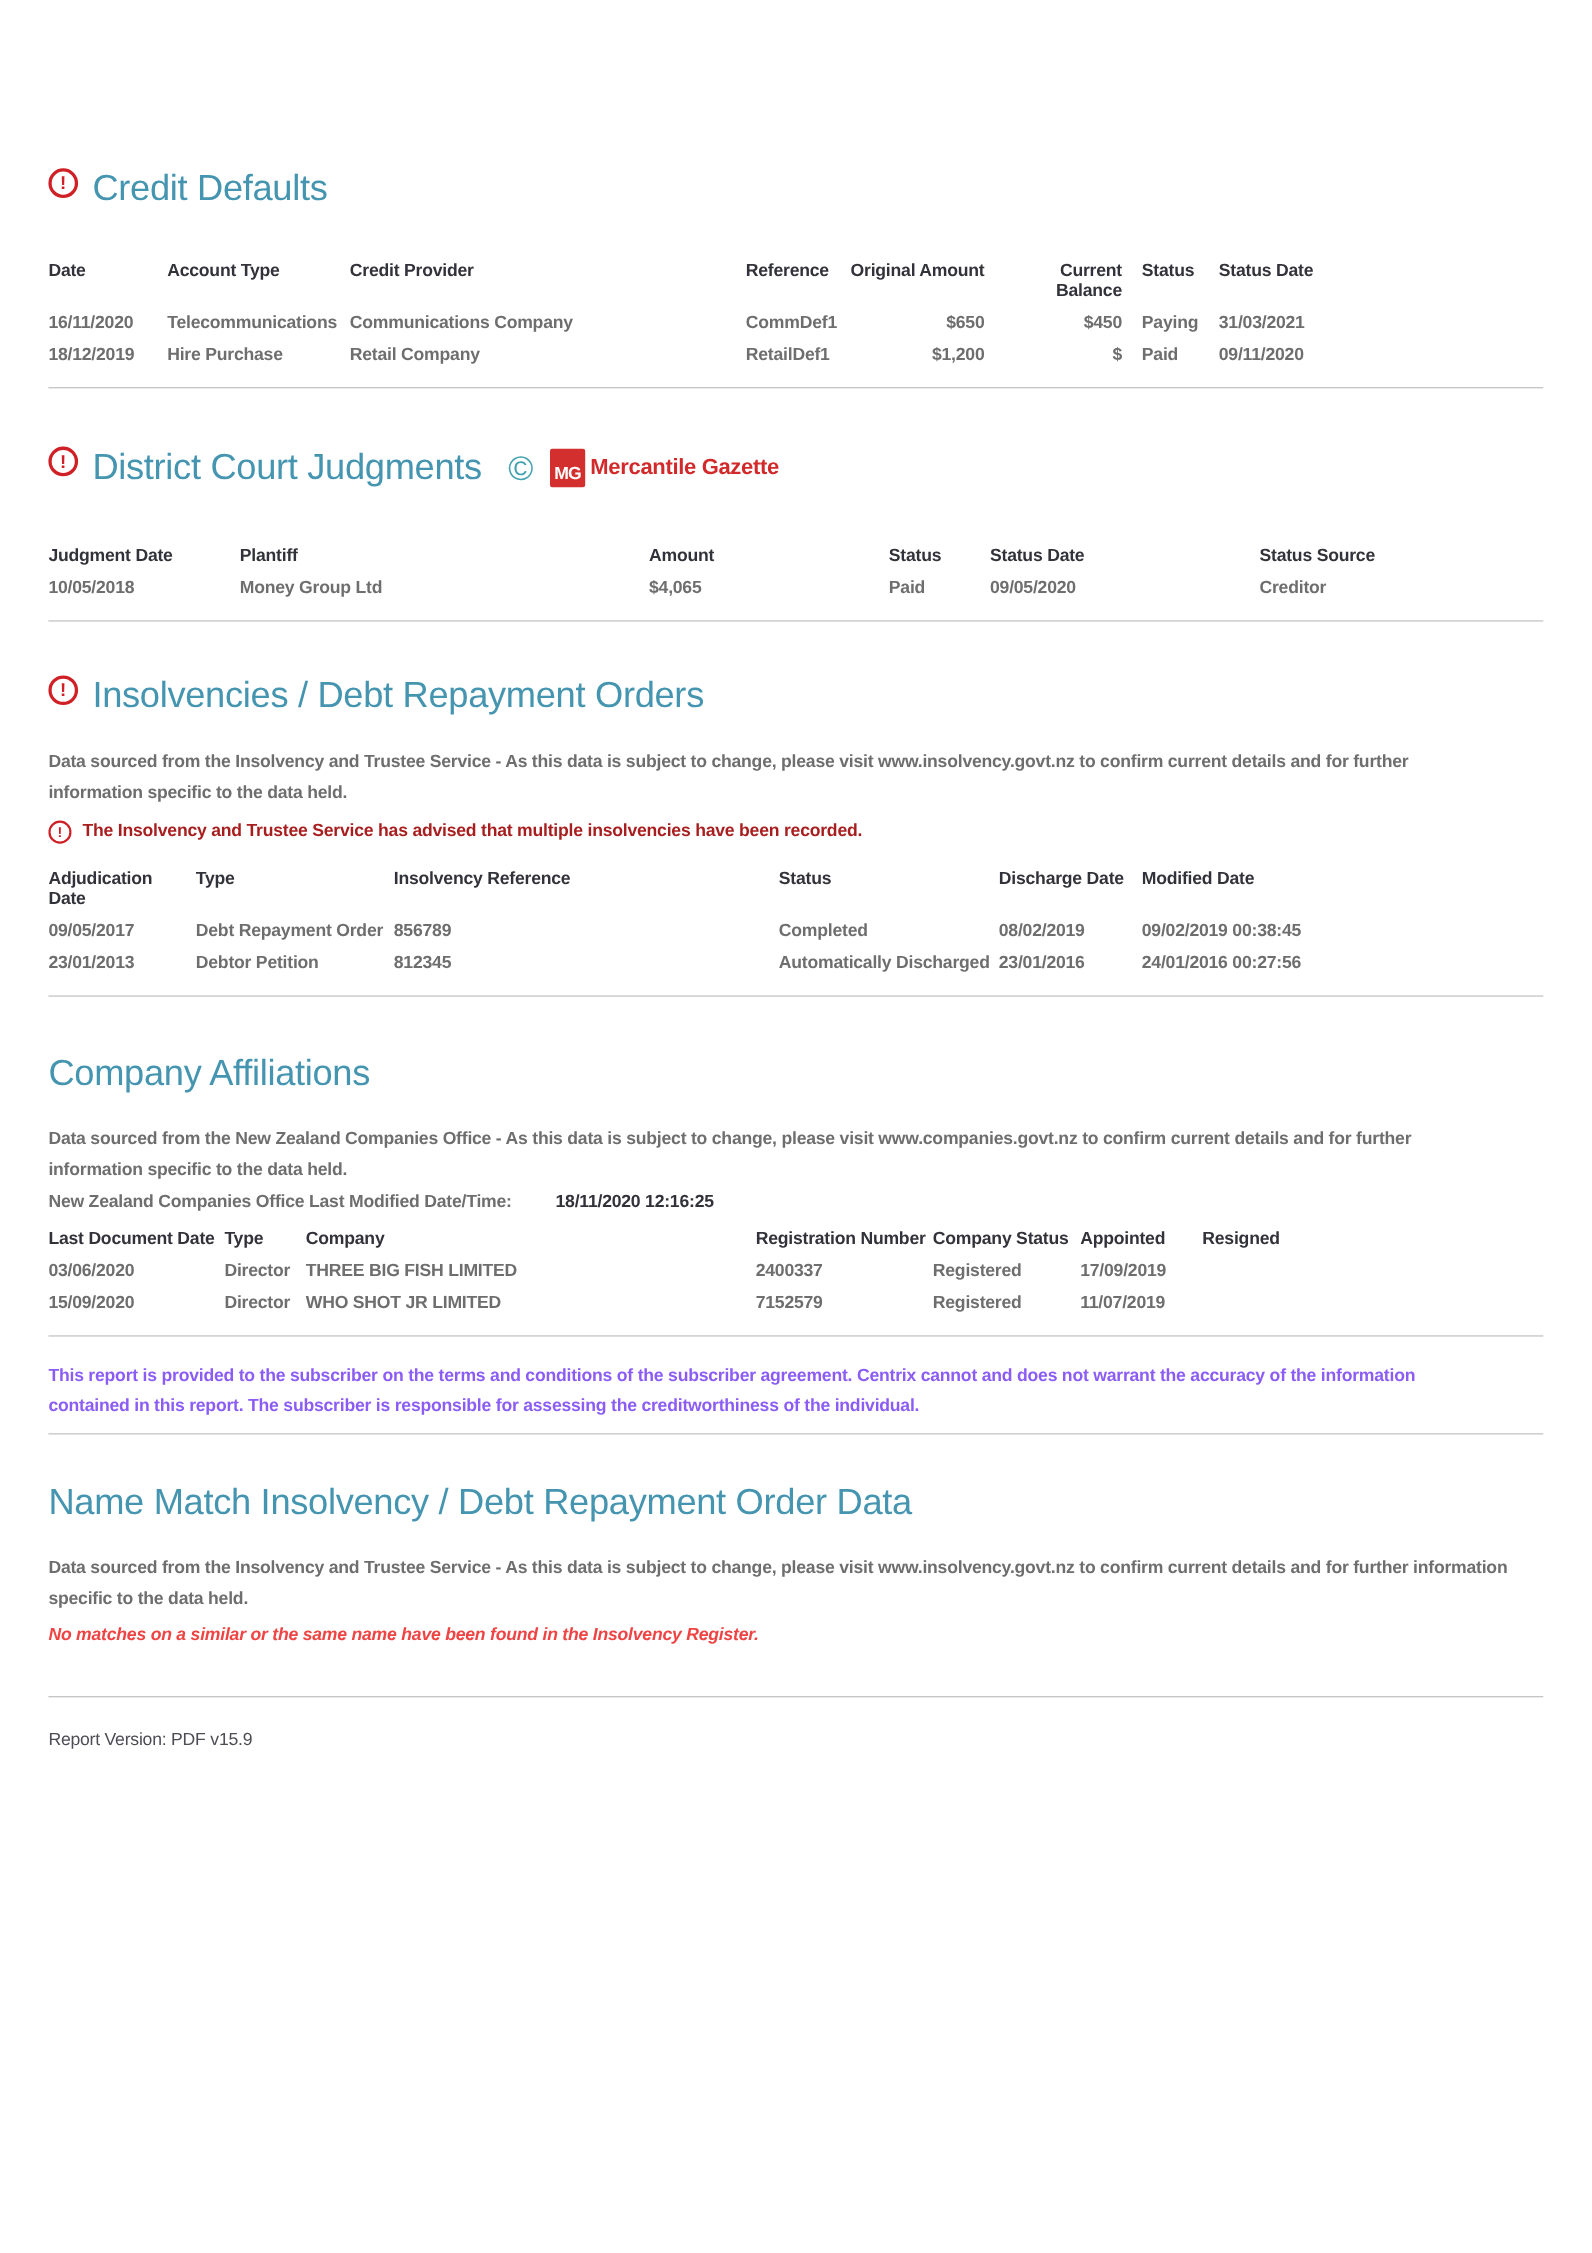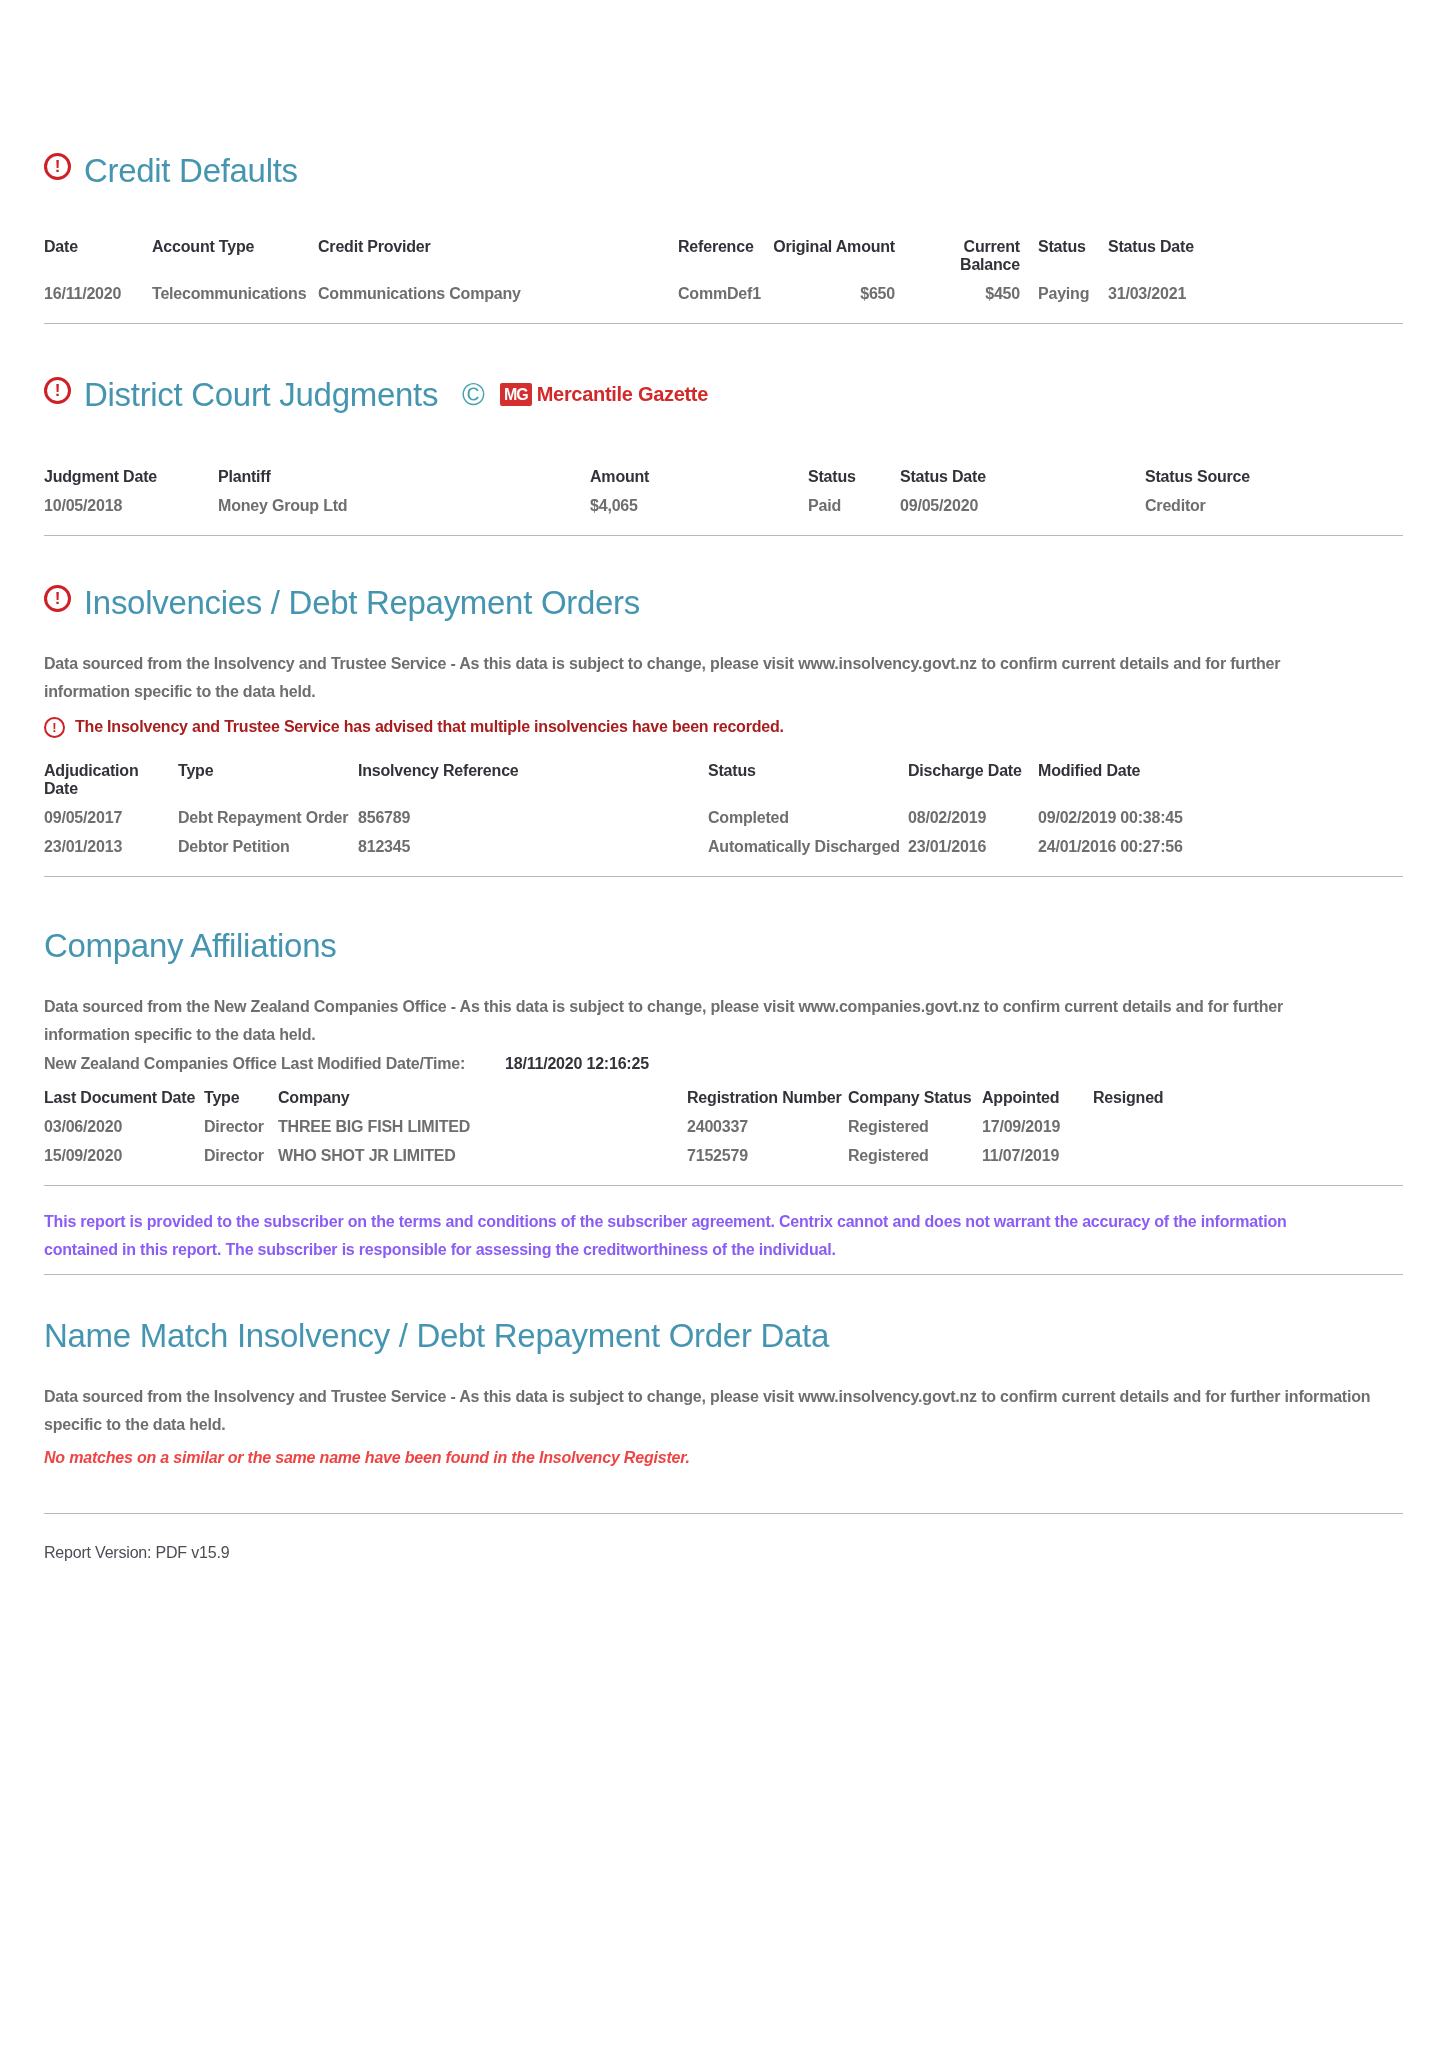--- a/index.html
+++ b/index.html
@@ -26,21 +26,21 @@
     color:#cf2026; font-weight:700; font-size:17px; line-height:1; flex:none;
     margin-top:1px;
   }
   .warn-badge.sm { width:21px; height:21px; border-width:2px; font-size:13px; margin-top:0; }
 
   
   .dcj-logo { display:flex; align-items:center; margin-left:24px; margin-top:3px; }
   .copyright { color:#45a3b0; font-size:31px; font-weight:400; line-height:1; }
   .mg-box {
     background:#d32f2f; color:#fff; font-weight:700; font-size:16px;
-    letter-spacing:-1px; padding:3px 4px 3px 4px; border-radius:2px; margin-left:15px; line-height:1.1;
+    letter-spacing:-1px; padding:14px 4px 3px 4px; border-radius:2px; margin-left:15px; line-height:1.1;
   }
   .mg-name { color:#d22a2a; font-weight:700; font-size:20px; letter-spacing:-0.3px; margin-left:5px; }
 
   
   table { border-collapse:collapse; table-layout:fixed; }
   th, td {
     text-align:left; vertical-align:top;
     font-size:16px; letter-spacing:-0.2px;
     padding:4px 6px 7px 0;
   }
@@ -128,20 +128,30 @@
         <tr>
           <td>16/11/2020</td>
           <td>Telecommunications</td>
           <td>Communications Company</td>
           <td>CommDef1</td>
           <td class="r">$650</td>
           <td class="r">$450</td>
           <td class="pad-l">Paying</td>
           <td>31/03/2021</td>
         </tr>
+        <tr>
+          <td>18/12/2019</td>
+          <td>Hire Purchase</td>
+          <td>Retail Company</td>
+          <td>RetailDef1</td>
+          <td class="r">$1,200</td>
+          <td class="r">$</td>
+          <td class="pad-l">Paid</td>
+          <td>09/11/2020</td>
+        </tr>
       </tbody>
     </table>
     <hr class="rule after-tbl">
   </section>
 
   <section class="sp-s2">
     <div class="sec-head">
       <span class="warn-badge">!</span>
       <h1 class="head-gap">District Court Judgments</h1>
       <span class="dcj-logo">

